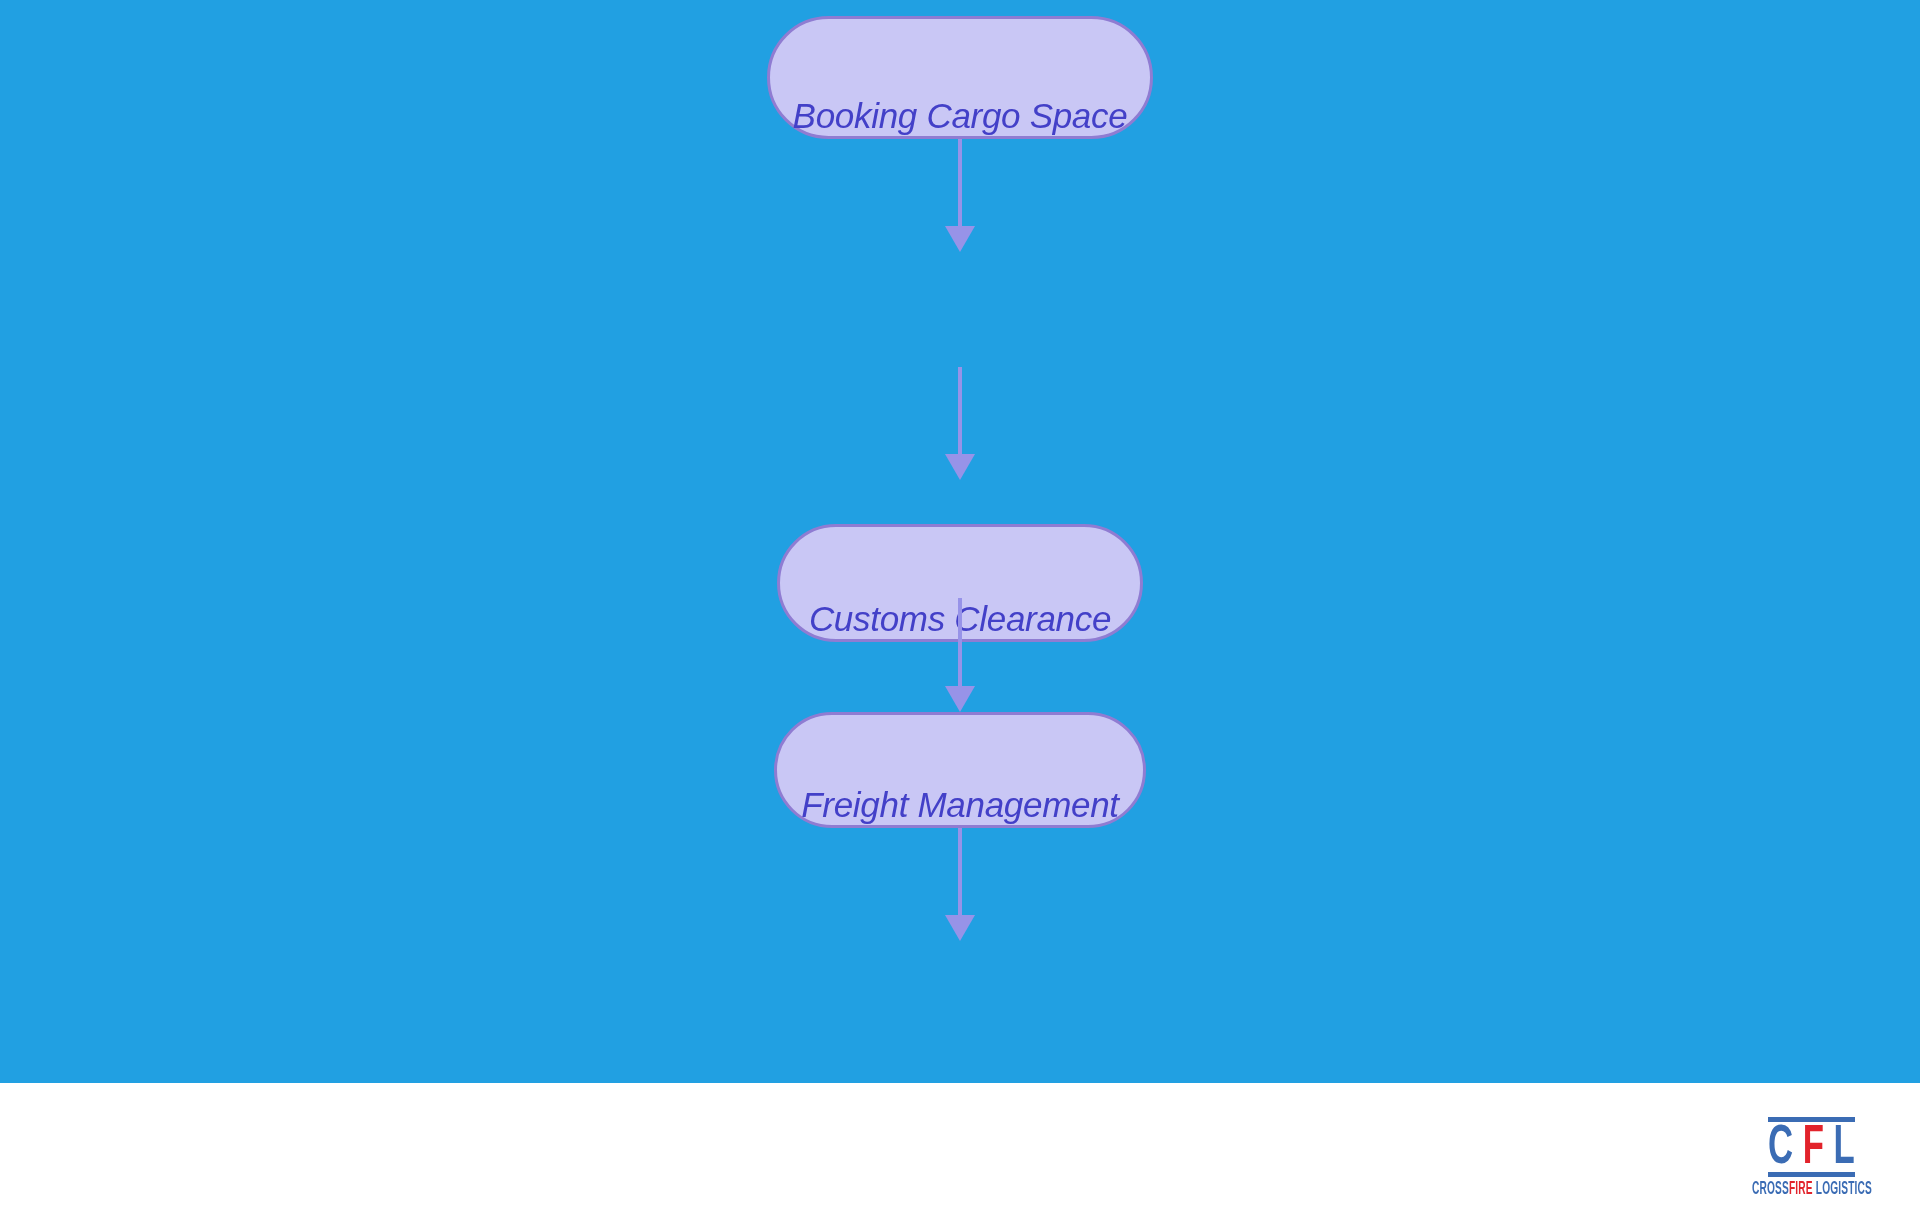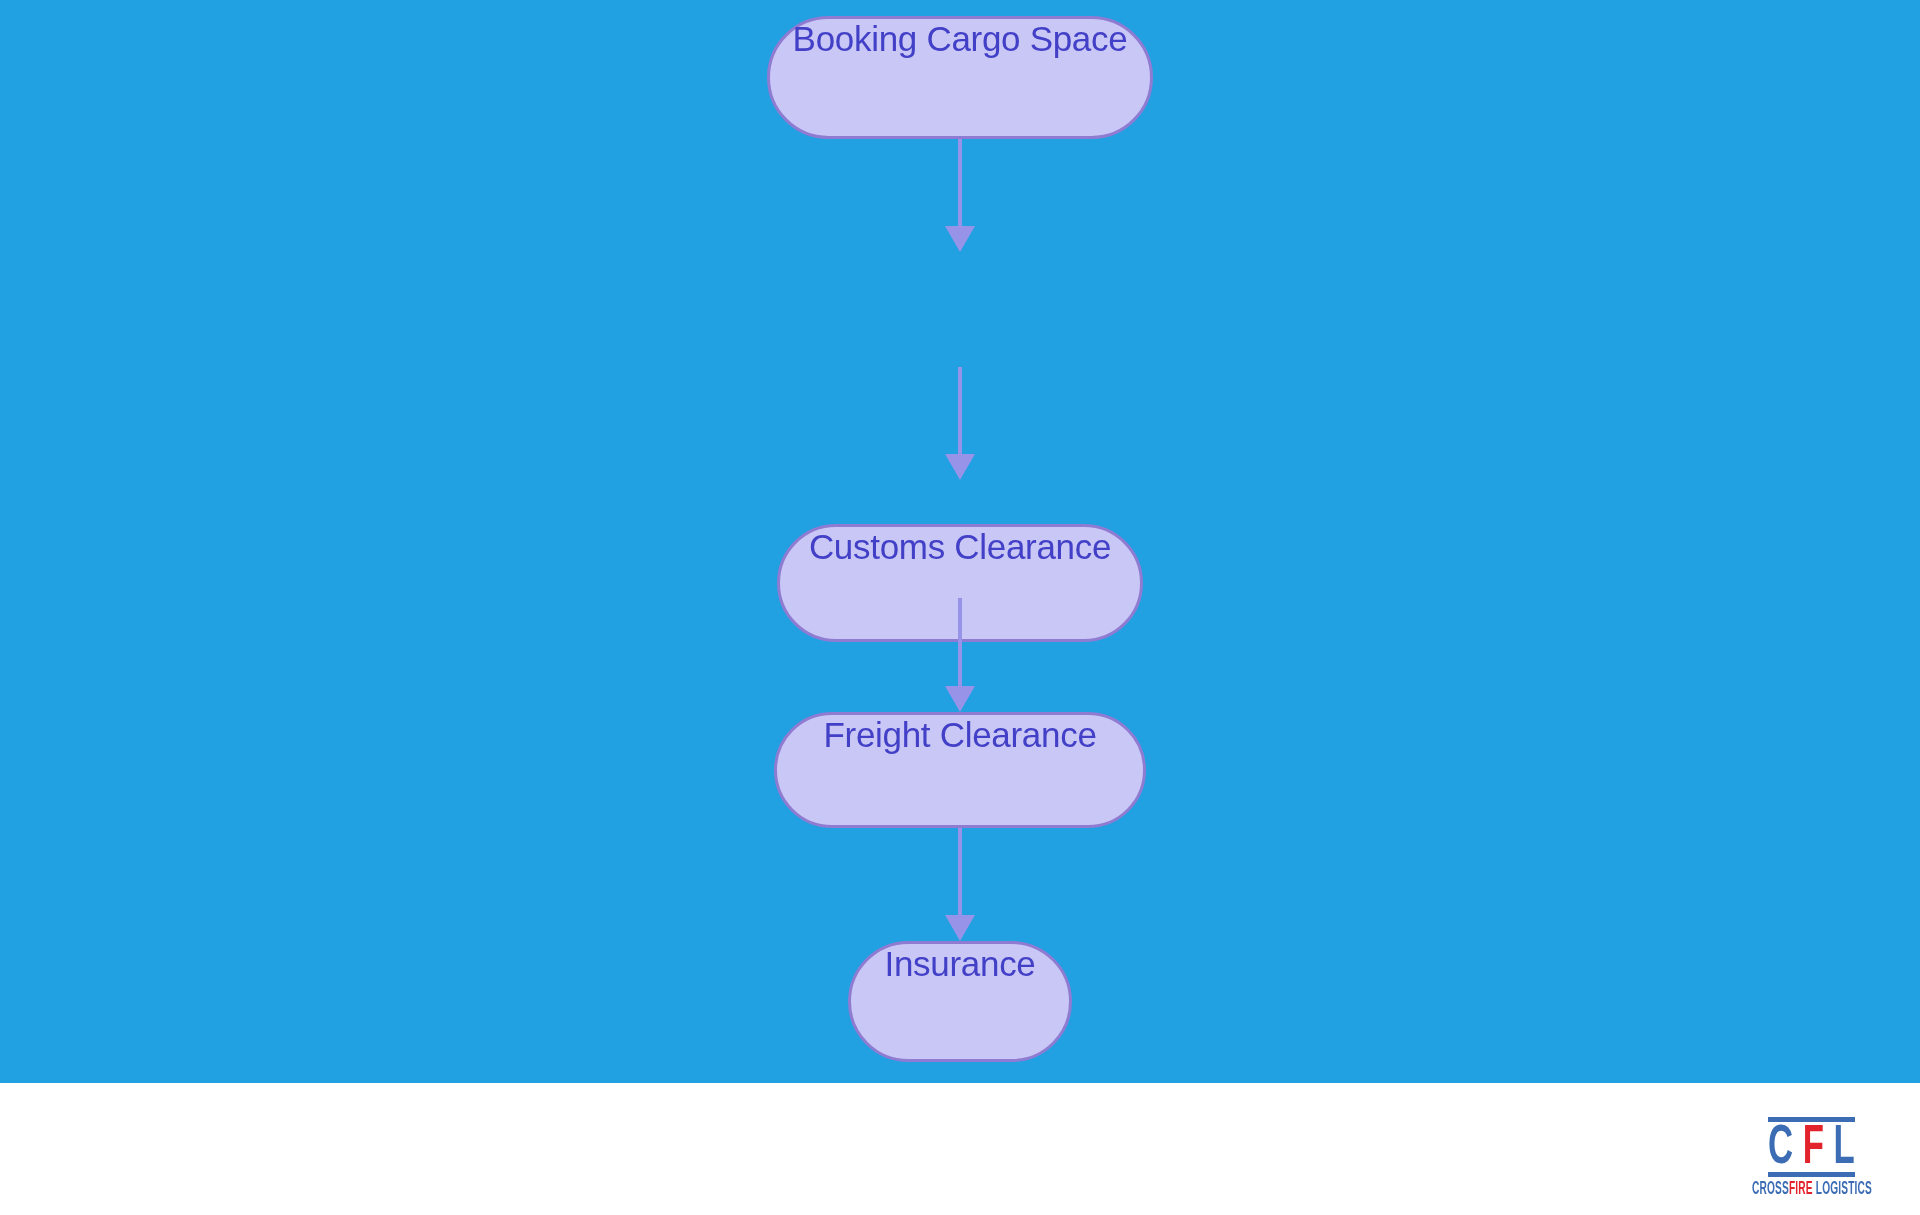--- a/index.html
+++ b/index.html
@@ -22,25 +22,26 @@
     width: 1920px;
     height: 1083px;
     background: var(--canvas, #21A0E2);
   }
 
   
   .node {
     position: absolute;
     box-sizing: border-box;
     display: flex;
-    align-items: flex-start;
+    align-items: flex-end;
     justify-content: center;
     background: var(--node-fill, #C9C7F5);
     border: 3px solid var(--node-border, #8F7CD2);
     border-radius: 62px;
+    font-style: italic;
   }
   .node-label {
     font-size: 35px;
     letter-spacing: -0.3px;
     color: var(--node-text, #4340C8);
     white-space: nowrap;
   }
   .n0 { left: 767px; top: 16px;  width: 386px; height: 123px; }
   .n1 { left: 809px; top: 252px; width: 302px; height: 115px; }
   .n2 { left: 777px; top: 480px; width: 366px; height: 118px; margin-top: 44px; }
@@ -142,31 +143,28 @@
   <div class="node n2">
     <span class="node-label">Customs Clearance</span>
   </div>
 
   <div class="arrow a2">
     <div class="shaft"></div>
     <div class="head"></div>
   </div>
 
   <div class="node n3">
-    <span class="node-label">Freight Clearance</span>
+    <span class="node-label">Freight Management</span>
   </div>
 
   <div class="arrow a3">
     <div class="shaft"></div>
     <div class="head"></div>
   </div>
 
-  <div class="node n4">
-    <span class="node-label">Insurance</span>
-  </div>
 
 </div>
 
 <div class="footer"></div>
 
 <div class="logo">
   <div class="bar top"></div>
   <div class="cfl">
     <span class="logo-blue">C</span>
     <span class="logo-red">F</span>

